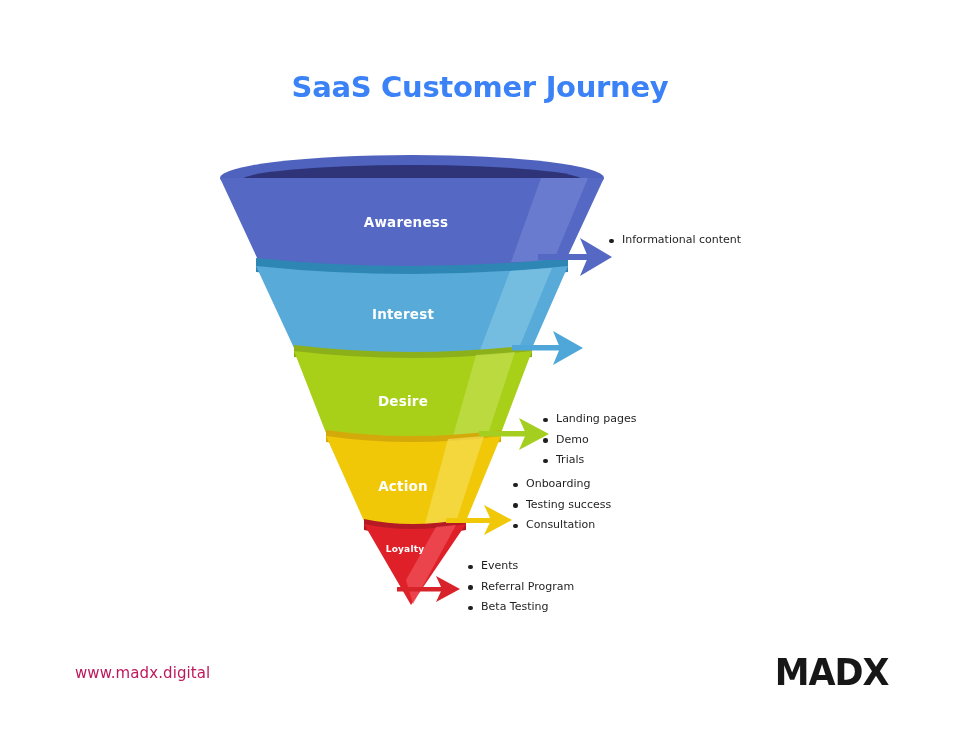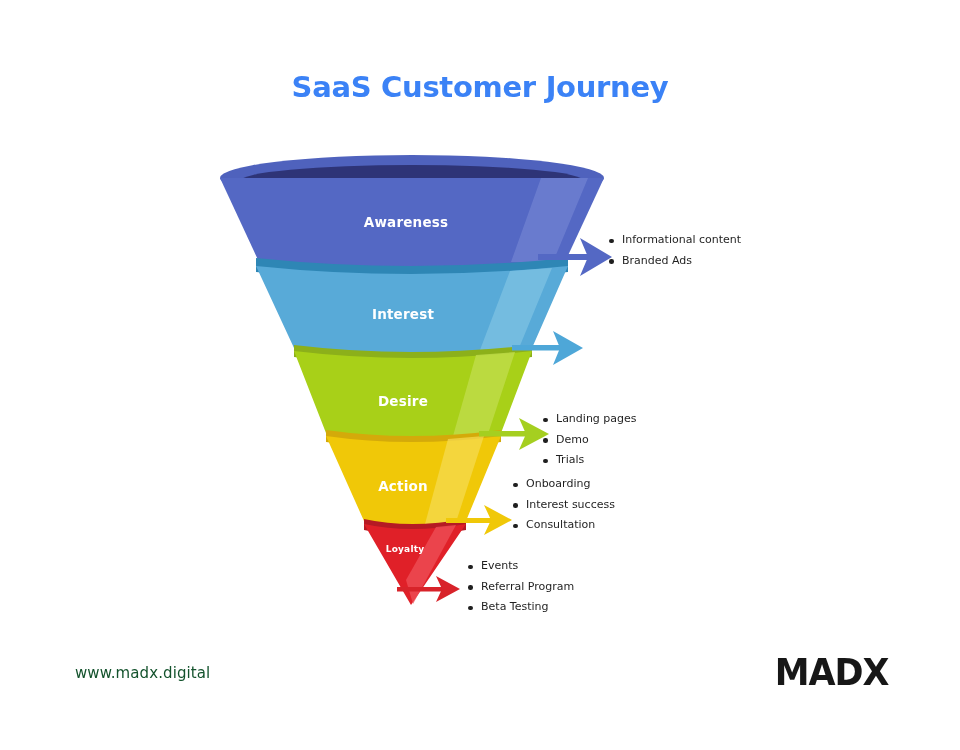--- a/index.html
+++ b/index.html
@@ -89,21 +89,21 @@
   #list-desire    { left: 538px; top: 409px; }
   #list-action    { left: 508px; top: 474px; }
   #list-loyalty   { left: 463px; top: 556px; }
 
   
   .site-url {
     position: absolute;
     left: 75px;
     top: 664px;
     font-size: 15px;
-    color: #14532d;
+    color: #be185d;
     letter-spacing: 0.1px;
   }
   .brand-logo {
     position: absolute;
     right: 72px;
     top: 650px;
     font-size: 38px;
     font-weight: 700;
     letter-spacing: -1.2px;
     color: #171717;
@@ -187,33 +187,32 @@
       <g>
         <rect x="365" y="587" width="48" height="4.5" fill="#d8232a"></rect>
         <path d="M 404 576 L 428 589 L 404 602 L 410 589 Z" fill="#d8232a"></path>
       </g>
 
     </svg>
   </div>
 
   <ul class="bullet-list" id="list-awareness">
     <li>Informational content</li>
-    <li>Branded Ads</li>
   </ul>
 
 
   <ul class="bullet-list" id="list-desire">
     <li>Landing pages</li>
     <li>Demo</li>
     <li>Trials</li>
   </ul>
 
   <ul class="bullet-list" id="list-action">
     <li>Onboarding</li>
-    <li>Interest success</li>
+    <li>Testing success</li>
     <li>Consultation</li>
   </ul>
 
   <ul class="bullet-list" id="list-loyalty">
     <li>Events</li>
     <li>Referral Program</li>
     <li>Beta Testing</li>
   </ul>
 
   <div class="site-url">www.madx.digital</div>

